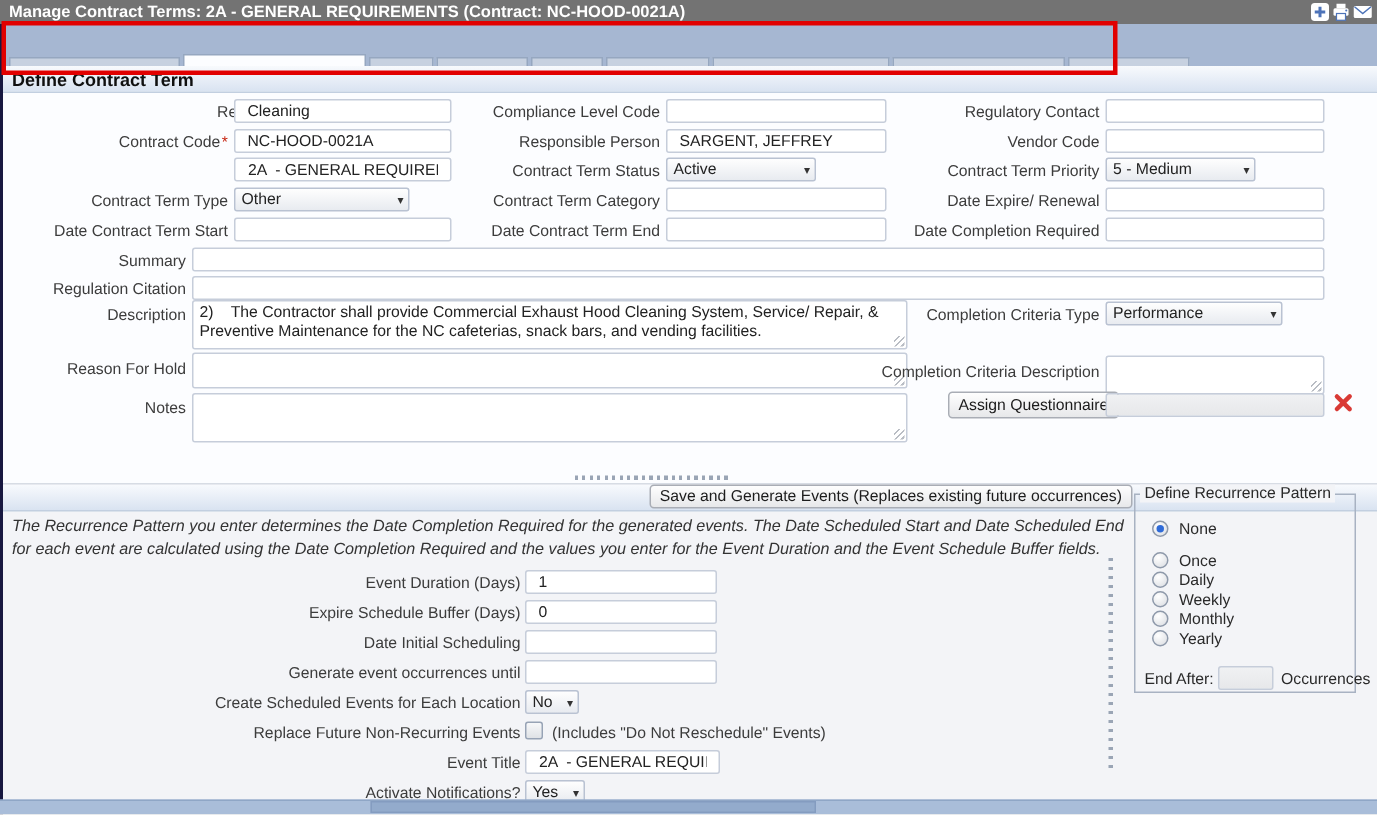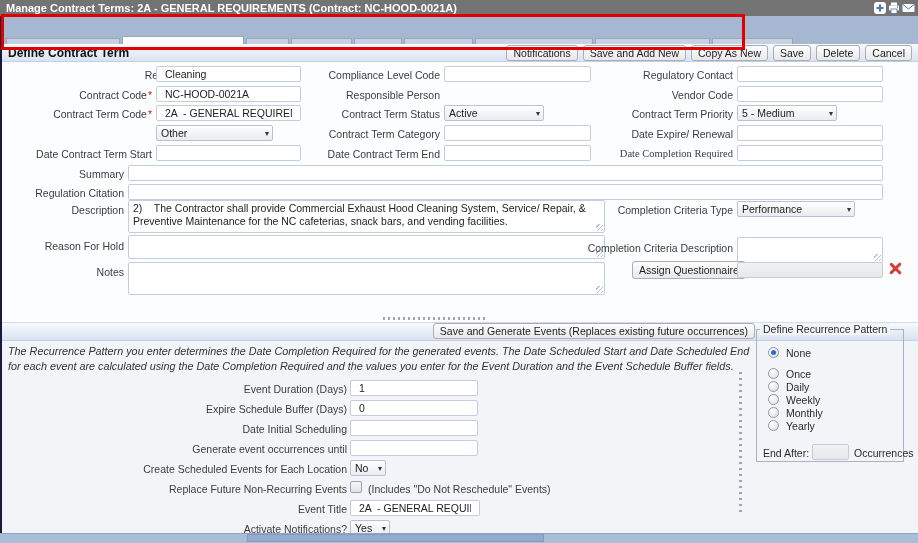--- a/index.html
+++ b/index.html
@@ -110,60 +110,53 @@
       <span class="tab">Notification Templates</span>
       <span class="tab">Communications Log</span>
       <span class="tab">Questionnaire</span>
     </div>
   </div>
   <div class="annotation"></div>
   <div class="leftedge"></div>
 
   <div class="band" style="top:44px;height:18px;"></div>
   <div class="sec-title">Define Contract Term</div>
-  <div class="toolbar">
-    <button class="btn">Notifications</button>
-    <button class="btn">Save and Add New</button>
-    <button class="btn">Copy As New</button>
-    <button class="btn">Save</button>
-    <button class="btn">Delete</button>
-    <button class="btn">Cancel</button>
-  </div>
 
   <div class="lbl" style="left:2px;top:68px;width:150px;margin-left:48px;"><span>Regulation</span><span class="req">*</span></div>
   <input class="inp" style="left: 156px; top: 66px; width: 145px;" value="Cleaning">
   <div class="lbl" style="left:296px;top:68px;width:144px;"><span>Compliance Level Code</span></div>
   <input class="inp" style="left: 444px; top: 66px; width: 147px;" value="">
   <div class="lbl" style="left:585px;top:68px;width:148px;"><span>Regulatory Contact</span></div>
   <input class="inp" style="left: 737px; top: 66px; width: 146px;" value="">
 
   <div class="lbl" style="left:2px;top:88px;width:150px;"><span>Contract Code</span><span class="req">*</span></div>
   <input class="inp" style="left: 156px; top: 86px; width: 145px;" value="NC-HOOD-0021A">
   <div class="lbl" style="left:296px;top:88px;width:144px;"><span>Responsible Person</span></div>
+  <input class="inp" style="left: 444px; top: 86px; width: 147px;" value="SARGENT, JEFFREY">
   <div class="lbl" style="left:585px;top:88px;width:148px;"><span>Vendor Code</span></div>
   <input class="inp" style="left: 737px; top: 86px; width: 146px;" value="">
 
-  <div class="lbl" style="left:2px;top:107px;width:150px;"><span>Contract Term Code</span><span class="req">*</span></div>
   <input class="inp" style="left: 156px; top: 105px; width: 145px;" value="2A  - GENERAL REQUIREMENTS">
   <div class="lbl" style="left:296px;top:107px;width:144px;"><span>Contract Term Status</span></div>
   <div class="sel" style="left:444px;top:105px;width:100px;"><span>Active</span><span class="arr">▾</span></div>
   <div class="lbl" style="left:585px;top:107px;width:148px;"><span>Contract Term Priority</span></div>
   <div class="sel" style="left:737px;top:105px;width:100px;"><span>5 - Medium</span><span class="arr">▾</span></div>
 
+  <div class="lbl" style="left:2px;top:127px;width:150px;"><span>Contract Term Type</span></div>
   <div class="sel" style="left:156px;top:125px;width:117px;"><span>Other</span><span class="arr">▾</span></div>
   <div class="lbl" style="left:296px;top:127px;width:144px;"><span>Contract Term Category</span></div>
   <input class="inp" style="left: 444px; top: 125px; width: 147px;" value="">
   <div class="lbl" style="left:585px;top:127px;width:148px;"><span>Date Expire/ Renewal</span></div>
   <input class="inp" style="left: 737px; top: 125px; width: 146px;" value="">
 
   <div class="lbl" style="left:2px;top:147px;width:150px;"><span>Date Contract Term Start</span></div>
   <input class="inp" style="left: 156px; top: 145px; width: 145px;" value="">
   <div class="lbl" style="left:296px;top:147px;width:144px;"><span>Date Contract Term End</span></div>
   <input class="inp" style="left: 444px; top: 145px; width: 147px;" value="">
-  <div class="lbl" style="left:585px;top:147px;width:148px;font-family:Liberation Serif, serif;"><span>Date Completion Required</span></div>
+  <div class="lbl" style="left:585px;top:147px;width:148px;"><span>Date Completion Required</span></div>
   <input class="inp" style="left: 737px; top: 145px; width: 146px;" value="">
 
   <div class="lbl" style="left:2px;top:167px;width:122px;"><span>Summary</span></div>
   <input class="inp" style="left: 128px; top: 165px; width: 755px;" value="">
   <div class="lbl" style="left:2px;top:186px;width:122px;"><span>Regulation Citation</span></div>
   <input class="inp" style="left: 128px; top: 184px; width: 755px;" value="">
 
   <div class="lbl" style="left:2px;top:203px;width:122px;"><span>Description</span></div>
   <textarea class="ta" style="left: 128px; top: 200px; width: 477px; height: 33px;">2)    The Contractor shall provide Commercial Exhaust Hood Cleaning System, Service/ Repair, &amp; Preventive Maintenance for the NC cafeterias, snack bars, and vending facilities.</textarea>
   <span class="grip" style="left:596px;top:224px;"></span>

